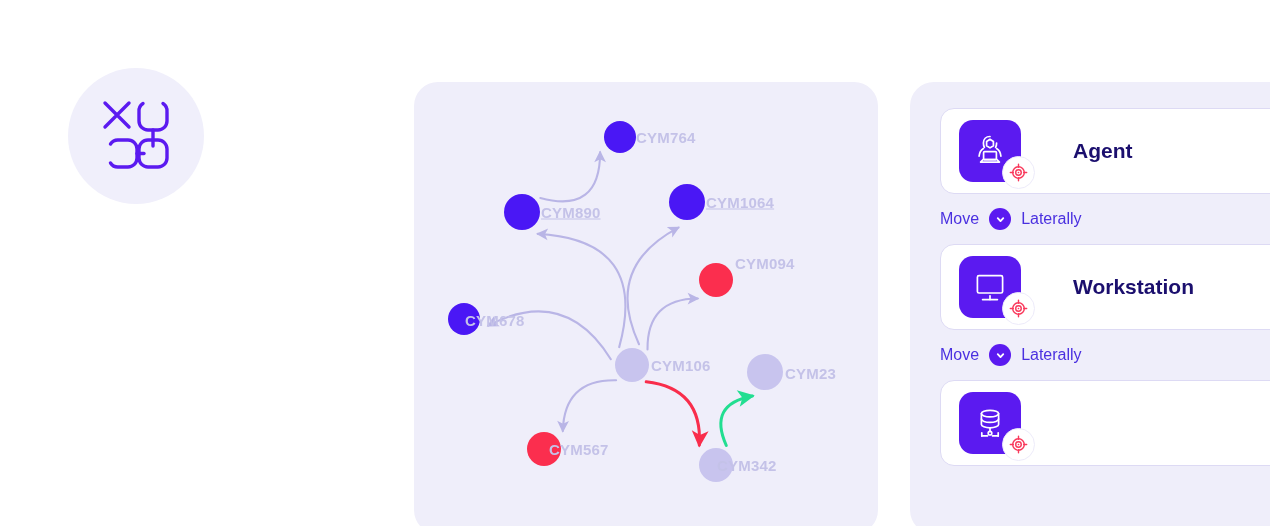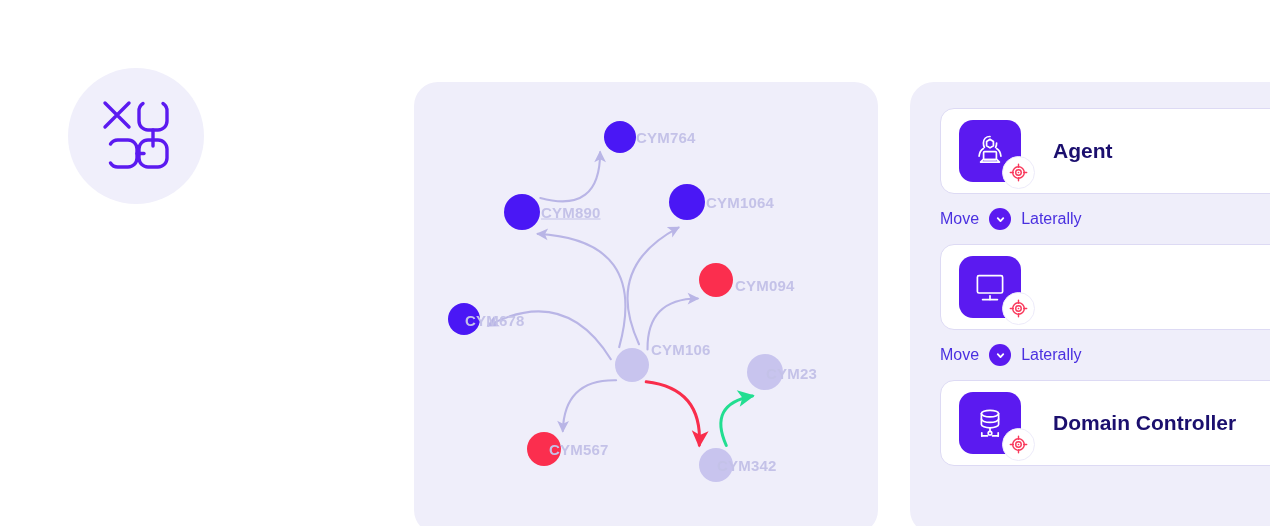--- a/index.html
+++ b/index.html
@@ -57,21 +57,21 @@
     display: flex; align-items: center; justify-content: center;
   }
   .target-badge {
     position: absolute; right: -14px; bottom: -7px;
     width: 33px; height: 33px; border-radius: 50%;
     background: #ffffff;
     border: 1.5px solid #EDEBFA;
     display: flex; align-items: center; justify-content: center;
   }
   .asset-name {
-    margin-left: 32px;
+    margin-left: 52px;
     font-size: 21px; font-weight: bold; color: #1B0F6E;
     white-space: nowrap;
   }
   .move-row {
     display: flex; align-items: center;
     height: 50px; gap: 10px;
     font-size: 16px; color: #4A30E0;
   }
   .chev-btn {
     width: 22px; height: 22px; border-radius: 50%;
@@ -127,29 +127,29 @@
         <path d="M202.1,298.2 Q150.2,297.2 148.8,349.0" fill="none" stroke="#B9B5E6" stroke-width="2.1" stroke-linecap="round" marker-end="url(#ah-normal)"></path>
         <path d="M232.2,299.8 Q288.7,306.3 285.3,363.1" fill="none" stroke="#F92D4B" stroke-width="3" stroke-linecap="round" marker-end="url(#ah-attack)"></path>
         <path d="M312.3,363.5 Q293.7,322.1 338.4,313.9" fill="none" stroke="#22DE91" stroke-width="3" stroke-linecap="round" marker-end="url(#ah-success)"></path>
       </svg>
     <div id="graph-nodes">
         <div class="node" style="left: 190px; top: 39px; height: 32px; width: 32px; background: rgb(74, 23, 245);"></div>
         <div class="node-label" style="left: 222px; top: 55px; transform: translateY(-50%);">CYM764</div>
         <div class="node" style="left: 90px; top: 112px; height: 36px; width: 36px; background: rgb(74, 23, 245);"></div>
         <div class="node-label" style="left: 127px; top: 130px; transform: translateY(-50%); text-decoration: underline;">CYM890</div>
         <div class="node" style="left: 255px; top: 102px; height: 36px; width: 36px; background: rgb(74, 23, 245);"></div>
-        <div class="node-label" style="left: 292px; top: 120px; transform: translateY(-50%);">CYM1064</div>
+        <div class="node-label" style="left: 292px; top: 120px; transform: translateY(-50%); text-decoration: underline;">CYM1064</div>
         <div class="node" style="left: 285px; top: 181px; height: 34px; width: 34px; background: rgb(251, 46, 78);"></div>
-        <div class="node-label" style="left: 321px; top: 203px; transform: translateY(-50%);">CYM094</div>
+        <div class="node-label" style="left: 321px; top: 181px; transform: translateY(-50%);">CYM094</div>
         <div class="node" style="left: 34px; top: 221px; height: 32px; width: 32px; background: rgb(74, 23, 245);"></div>
         <div class="node-label" style="left: 51px; top: 238px; transform: translateY(-50%);">CYM678</div>
         <div class="node" style="left: 201px; top: 266px; height: 34px; width: 34px; background: rgb(200, 196, 238);"></div>
-        <div class="node-label" style="left: 237px; top: 267px; transform: translateY(-50%);">CYM106</div>
+        <div class="node-label" style="left: 237px; top: 283px; transform: translateY(-50%);">CYM106</div>
         <div class="node" style="left: 333px; top: 272px; height: 36px; width: 36px; background: rgb(200, 196, 238);"></div>
-        <div class="node-label" style="left: 352px; top: 291px; transform: translateY(-50%);">CYM23</div>
+        <div class="node-label" style="left: 371px; top: 291px; transform: translateY(-50%);">CYM23</div>
         <div class="node" style="left: 113px; top: 350px; height: 34px; width: 34px; background: rgb(251, 46, 78);"></div>
         <div class="node-label" style="left: 135px; top: 367px; transform: translateY(-50%);">CYM567</div>
         <div class="node" style="left: 285px; top: 366px; height: 34px; width: 34px; background: rgb(200, 196, 238);"></div>
         <div class="node-label" style="left: 303px; top: 383px; transform: translateY(-50%);">CYM342</div>
       </div>
   </div>
 
   <div class="right-panel">
 
     <div class="asset-card">
@@ -199,20 +199,21 @@
         </div>
         <div class="target-badge">
           <svg width="19" height="19" viewBox="0 0 20 20" fill="none" stroke="#F9385B" stroke-width="1.5" stroke-linecap="round">
             <circle cx="10" cy="10" r="6.1"></circle>
             <circle cx="10" cy="10" r="2.9"></circle>
             <circle cx="10" cy="10" r="0.9" fill="#F9385B" stroke="none"></circle>
             <path d="M10 1.4v3.1M10 15.5v3.1M1.4 10h3.1M15.5 10h3.1"></path>
           </svg>
         </div>
       </div>
+      <div class="asset-name">Workstation</div>
     </div>
 
     <div class="move-row">
       <span>Move</span>
       <span class="chev-btn">
         <svg width="11" height="11" viewBox="0 0 12 12" fill="none" stroke="#ffffff" stroke-width="2" stroke-linecap="round" stroke-linejoin="round">
           <path d="M3 4.6 L6 7.8 L9 4.6"></path>
         </svg>
       </span>
       <span>Laterally</span>
@@ -233,17 +234,16 @@
         </div>
         <div class="target-badge">
           <svg width="19" height="19" viewBox="0 0 20 20" fill="none" stroke="#F9385B" stroke-width="1.5" stroke-linecap="round">
             <circle cx="10" cy="10" r="6.1"></circle>
             <circle cx="10" cy="10" r="2.9"></circle>
             <circle cx="10" cy="10" r="0.9" fill="#F9385B" stroke="none"></circle>
             <path d="M10 1.4v3.1M10 15.5v3.1M1.4 10h3.1M15.5 10h3.1"></path>
           </svg>
         </div>
       </div>
-      <div class="asset-name">Domain Controller</div>
     </div>
 
   </div>
 </div>
 
 </body></html>

